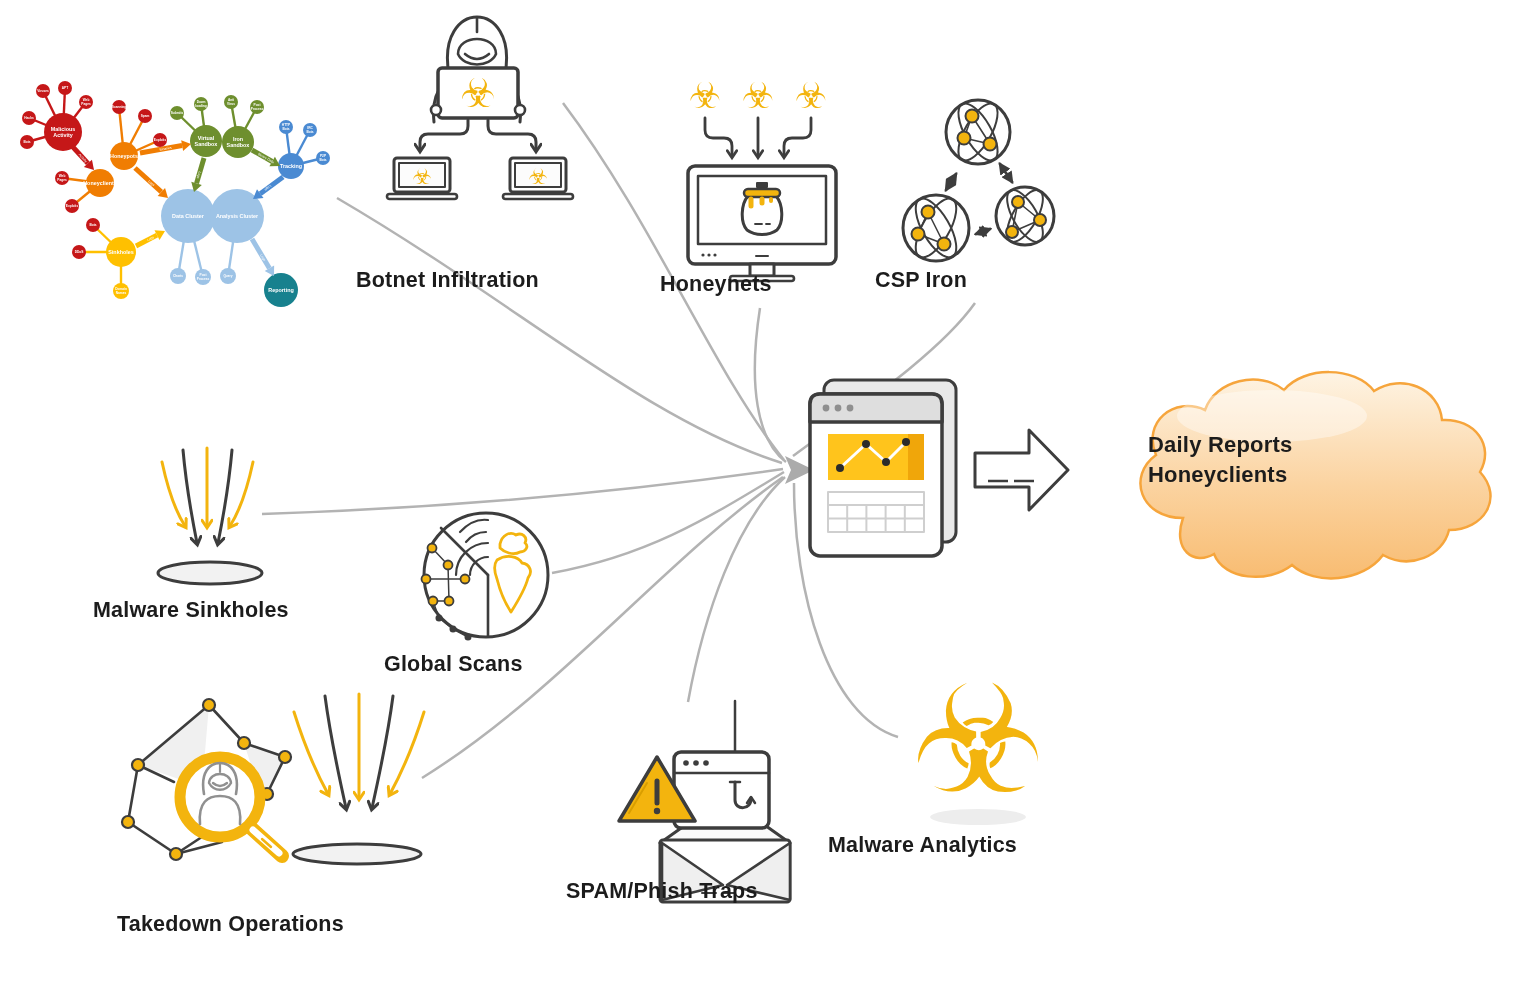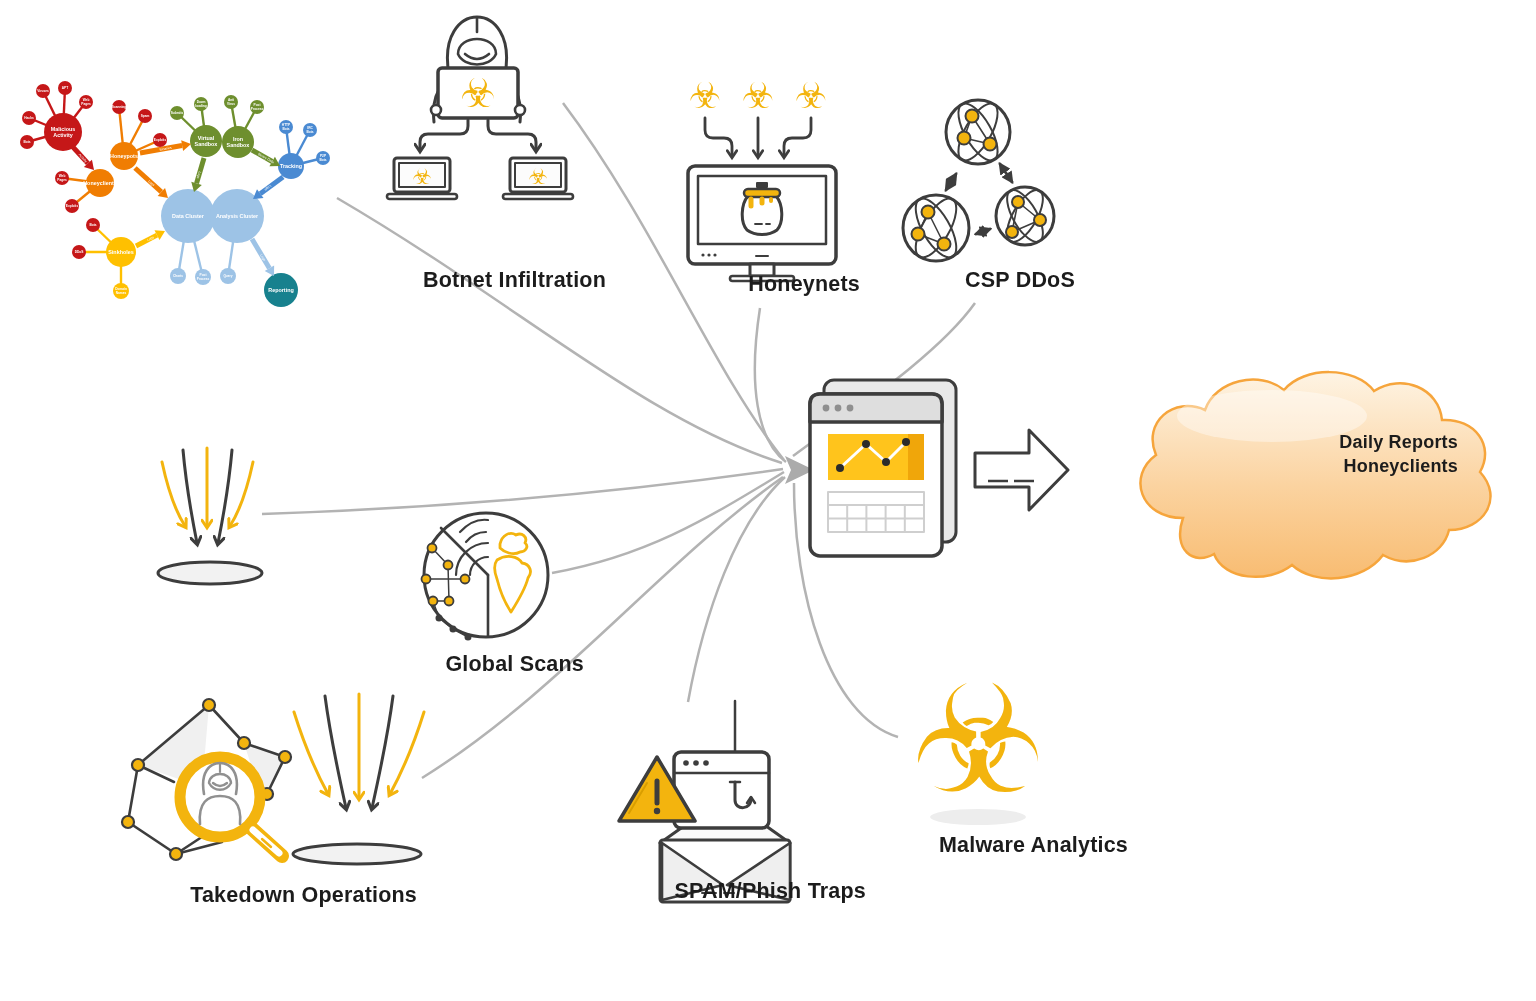--- a/index.html
+++ b/index.html
@@ -1,23 +1,23 @@
 <!DOCTYPE html>
 <html style="--label-text: #1C1C1C; --outline: #3D3D3D; --amber: #F3B40E; --amber-deep: #F0A60A; --chart-yellow: #FFC41C; --connector: #B3B3B3; --light-fill: #F2F2F2; --cloud-border: #F6A53C;"><head>
 <meta charset="utf-8">
 <style>
   html,body{margin:0;padding:0;background:#fff;}
   #stage{position:relative;width:1536px;height:1001px;overflow:hidden;background:#fff;
          font-family:"Liberation Sans",sans-serif;}
   .abs{position:absolute;}
   svg{display:block;overflow:visible;}
-  .lbl{position:absolute;text-align:right;font-weight:bold;font-size:21.5px;
+  .lbl{position:absolute;text-align:left;font-weight:bold;font-size:21.5px;
        color:var(--label-text,#1C1C1C);line-height:1.32;letter-spacing:0.2px;}
   .glyph{font-family:"DejaVu Sans",sans-serif;}
-  .cloud-lbl{font-size:18px;line-height:1.35;}
+  .cloud-lbl{font-size:22px;line-height:1.35;}
 </style>
 </head>
 <body>
 
 <div id="stage">
 
   <svg class="abs" style="left:0;top:0" width="1536" height="1001">
     <defs>
       <marker id="chA" viewBox="0 0 10 10" refX="6" refY="5" markerWidth="4.2" markerHeight="4.2" orient="auto">
         <path d="M1.5,1 L7.5,5 L1.5,9" fill="none" stroke="#F3B40E" stroke-width="2.4" stroke-linecap="round"></path>
@@ -281,32 +281,33 @@
         <circle cx="150" cy="132" r="6" fill="#F3B40E" stroke-width="2"></circle>
         <circle cx="122" cy="144" r="6" fill="#F3B40E" stroke-width="2"></circle>
       </g>
       <g stroke-width="2.8">
         <line x1="66" y1="86" x2="56" y2="102" marker-start="url(#ahD)" marker-end="url(#ahD)"></line>
         <line x1="110" y1="76" x2="122" y2="94" marker-start="url(#ahD)" marker-end="url(#ahD)"></line>
         <line x1="86" y1="146" x2="100" y2="141" marker-start="url(#ahD)" marker-end="url(#ahD)"></line>
       </g>
     </g>
   </svg>
-  <div class="lbl" style="left:875px;top:266px;width:200px">CSP DDoS</div>
+  <div class="lbl" style="left:875px;top:266px;width:200px">CSP Iron</div>
 
   <svg class="abs" style="left:148px;top:442px" width="185" height="150" viewBox="0 0 185 150">
     <ellipse cx="62" cy="131" rx="52" ry="11" fill="#F2F2F2" stroke="#3D3D3D" stroke-width="3"></ellipse>
     <g fill="none" stroke-linecap="round">
       <path d="M14,20 C20,48 28,70 37,84" stroke="#F3B40E" stroke-width="3" marker-end="url(#chA)"></path>
       <path d="M35,8 C38,42 44,76 49,101" stroke="#3D3D3D" stroke-width="3" marker-end="url(#chD)"></path>
       <path d="M59,6 L59,84" stroke="#F3B40E" stroke-width="3" marker-end="url(#chA)"></path>
       <path d="M84,8 C81,42 75,76 70,101" stroke="#3D3D3D" stroke-width="3" marker-end="url(#chD)"></path>
       <path d="M105,20 C99,48 91,70 82,84" stroke="#F3B40E" stroke-width="3" marker-end="url(#chA)"></path>
     </g>
   </svg>
+  <div class="lbl" style="left:93px;top:596px;width:250px">Malware Sinkholes</div>
 
   <svg class="abs" style="left:410px;top:502px" width="150" height="150" viewBox="0 0 150 150">
     <g stroke="#3D3D3D" fill="none" stroke-linecap="round">
       <circle cx="76" cy="73" r="62" fill="#fff" stroke-width="3"></circle>
       <line x1="31" y1="26" x2="78" y2="73" stroke-width="2.6"></line>
       <line x1="78" y1="73" x2="78" y2="134" stroke-width="2.6"></line>
       <path d="M60,73 A18,18 0 0 1 78,55" stroke-width="2.2"></path>
       <path d="M46,73 A32,32 0 0 1 78,41" stroke-width="2.2"></path>
       <path d="M56,40 Q64,30 76,30" stroke-width="2.2"></path>
       <path d="M50,30 Q63,16 78,18" stroke-width="2.2"></path>
@@ -381,21 +382,21 @@
       <ellipse cx="245" cy="172" rx="64" ry="10" fill="#F2F2F2" stroke="#3D3D3D" stroke-width="3"></ellipse>
       <g fill="none" stroke-linecap="round">
         <path d="M182,30 C192,62 204,90 216,112" stroke="#F3B40E" stroke-width="3" marker-end="url(#chA)"></path>
         <path d="M213,14 C218,52 226,90 234,126" stroke="#3D3D3D" stroke-width="3" marker-end="url(#chD)"></path>
         <path d="M247,12 L247,116" stroke="#F3B40E" stroke-width="3" marker-end="url(#chA)"></path>
         <path d="M281,14 C276,52 268,90 260,126" stroke="#3D3D3D" stroke-width="3" marker-end="url(#chD)"></path>
         <path d="M312,30 C302,62 290,90 278,112" stroke="#F3B40E" stroke-width="3" marker-end="url(#chA)"></path>
       </g>
     </g>
   </svg>
-  <div class="lbl" style="left:117px;top:881px;width:300px">Takedown Operations</div>
+  <div class="lbl" style="left:117px;top:910px;width:300px">Takedown Operations</div>
 
   <svg class="abs" style="left:602px;top:697px" width="210" height="215" viewBox="0 0 210 215">
     <g stroke="#3D3D3D" fill="none" stroke-linecap="round" stroke-linejoin="round">
       <line x1="133" y1="4" x2="133" y2="55" stroke-width="2.5"></line>
       <path d="M58,146 L123,100 L188,146" fill="#FAFAFA" stroke-width="3"></path>
       <g>
         <rect x="72" y="55" width="95" height="76" rx="7" fill="#fff" stroke-width="3.5"></rect>
         <line x1="72" y1="76" x2="167" y2="76" stroke-width="2.5"></line>
         <circle cx="84" cy="66" r="2.8" fill="#3D3D3D" stroke="none"></circle>
         <circle cx="94" cy="66" r="2.8" fill="#3D3D3D" stroke="none"></circle>

